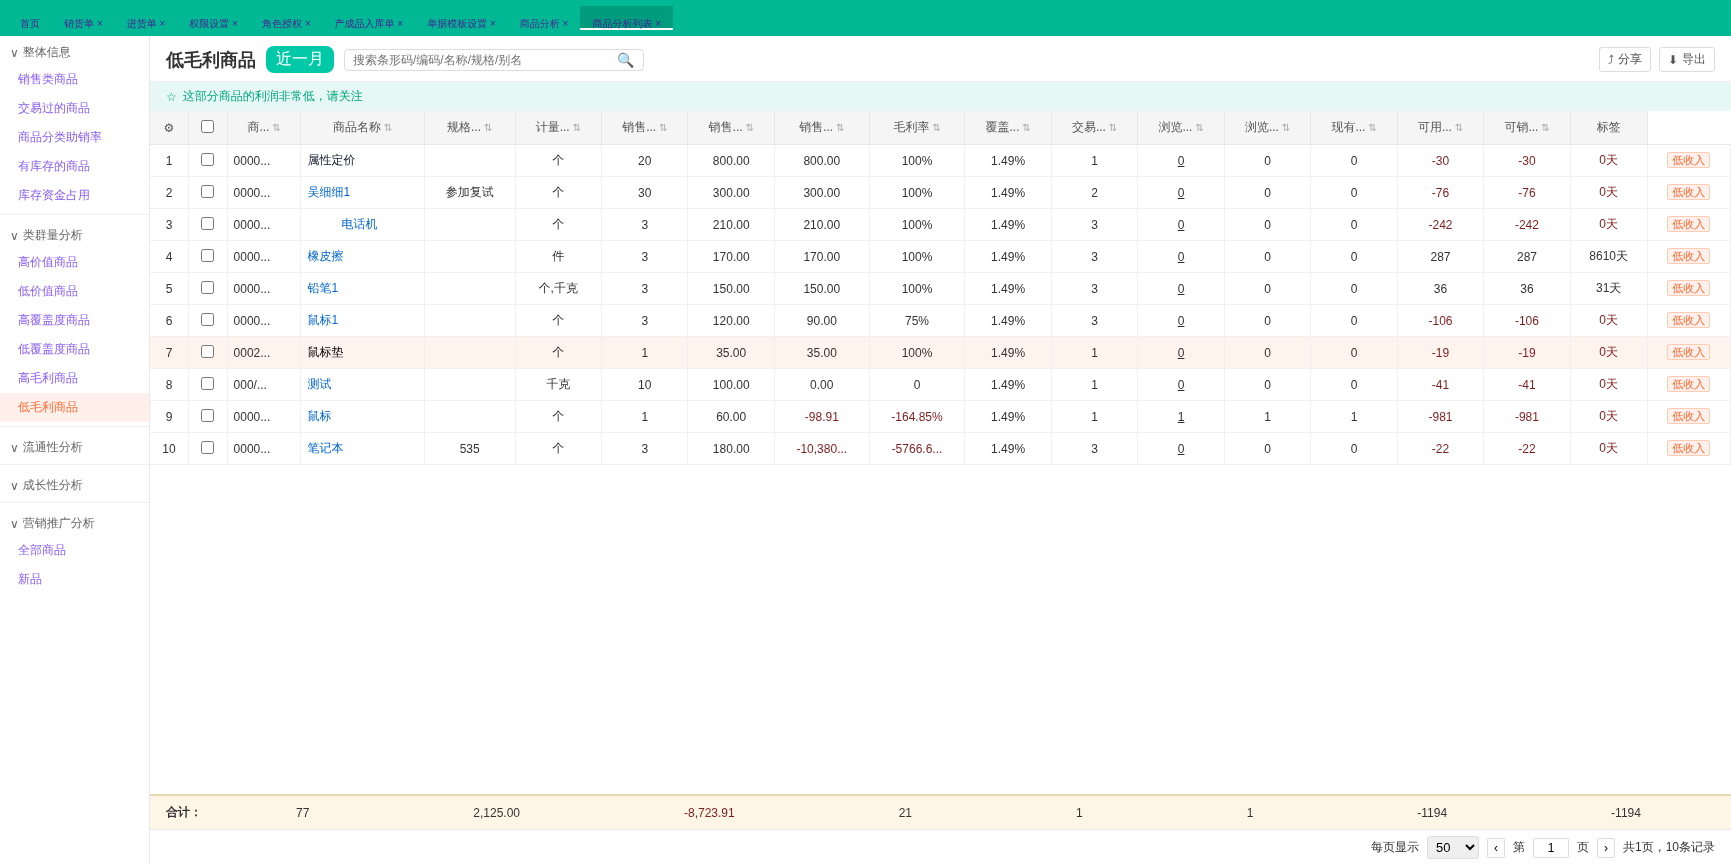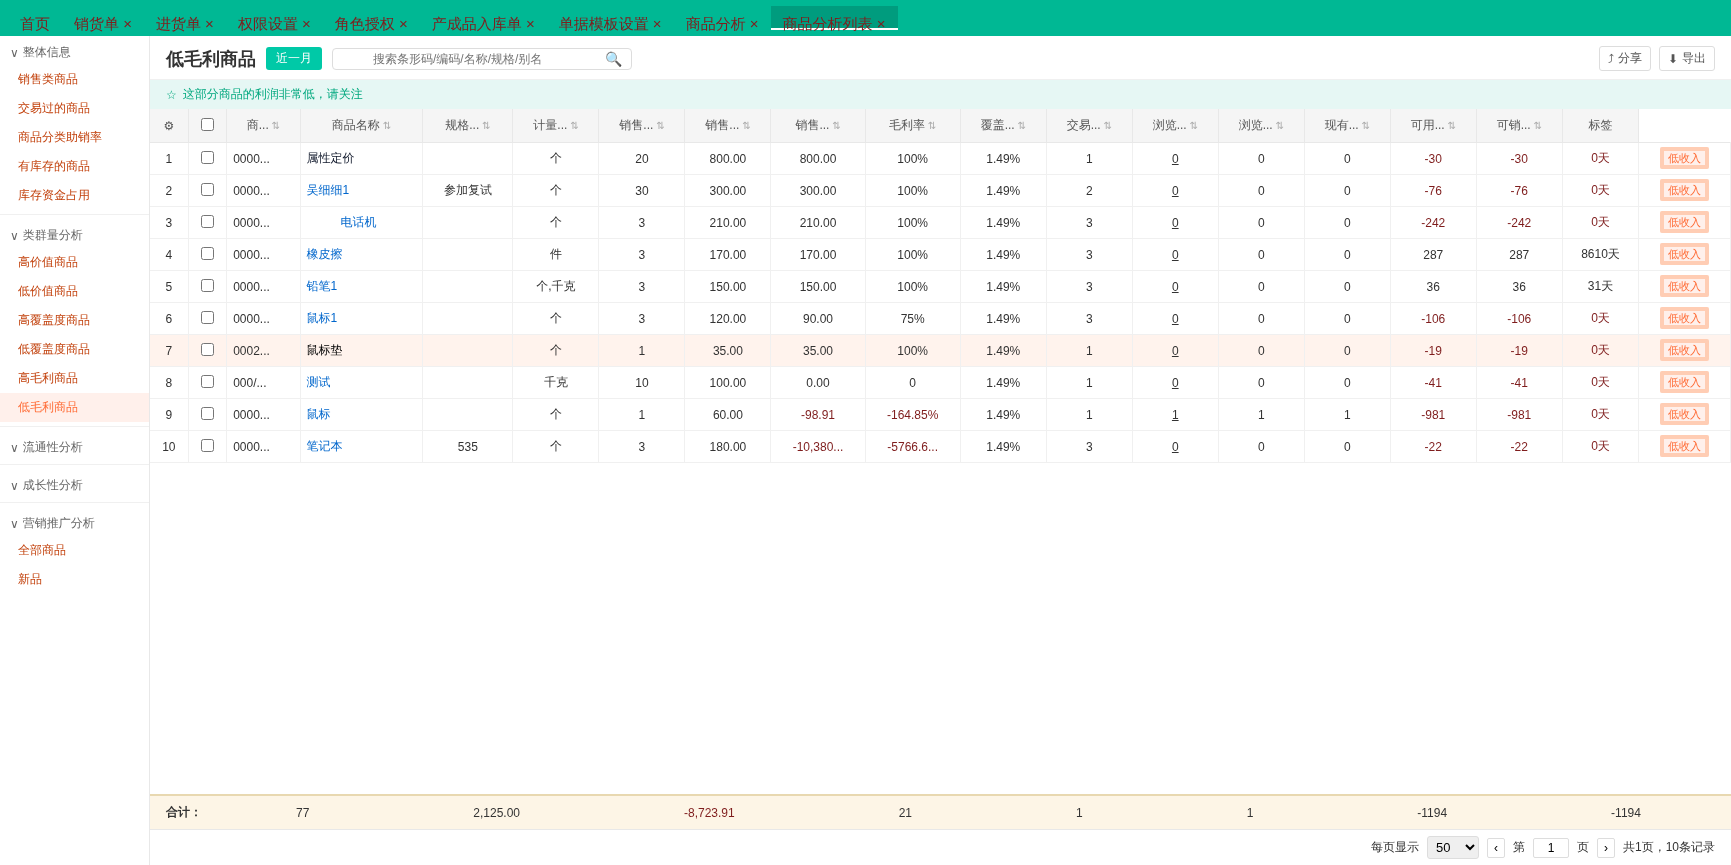--- a/index.html
+++ b/index.html
@@ -7,26 +7,26 @@
 
     
     .top-nav {
       background: #00b894;
       display: flex;
       align-items: center;
       height: 36px;
       padding: 0 8px;
     }
     .top-nav .nav-item {
-      color: #7f1d1d;
+      color: #4c1d95;
       padding: 0 12px;
       height: 24px;
       line-height: 36px;
       cursor: pointer;
-      font-size: 15px;
+      font-size: 10px;
       white-space: nowrap;
     }
     .top-nav .nav-item.active {
       background: rgba(0,0,0,0.15);
       border-bottom: 2px solid #fff;
     }
 
     
     .main-layout {
       display: flex;
@@ -45,21 +45,21 @@
       padding: 8px 10px 4px 10px;
       font-size: 12px;
       color: #666;
       display: flex;
       align-items: center;
       gap: 4px;
     }
     .sidebar-item {
       padding: 6px 10px 6px 18px;
       font-size: 12px;
-      color: #c2410c;
+      color: #8b5cf6;
       cursor: pointer;
     }
     .sidebar-item.active {
       background: #fff0eb;
       color: #ff6b35;
     }
     .sidebar-divider { height: 1px; background: #f0f0f0; margin: 4px 0; }
 
     
     .content-area {
@@ -80,41 +80,40 @@
     }
     .page-title {
       font-size: 18px;
       font-weight: bold;
       color: #333;
     }
     .date-filter-btn {
       background: #00c9a7;
       color: #fff;
       border: none;
-      border-radius: 3px;
+      border-radius: 8px;
       padding: 3px 10px;
-      font-size: 12px;
+      font-size: 16px;
       cursor: pointer;
     }
     .search-box {
       display: flex;
       align-items: center;
       border: 1px solid #ddd;
       border-radius: 4px;
       padding: 2px 8px;
       flex: 1;
       max-width: 300px;
     }
     .search-box input {
       border: none;
       outline: none;
       font-size: 12px;
       width: 100%;
       color: #999;
-      margin-left: 32px;
     }
     .search-icon { color: #aaa; font-size: 14px; }
     .header-actions {
       margin-left: auto;
       display: flex;
       gap: 8px;
     }
     .action-btn {
       display: flex;
       align-items: center;
@@ -174,21 +173,21 @@
       text-align: center;
       white-space: nowrap;
       border-right: 1px solid #f0f0f0;
     }
     tbody td.left { text-align: left; margin-left: 29px; }
     .red { color: #7f1d1d; }
     .underline { text-decoration: underline; cursor: pointer; }
     .tag {
       background: #fff0eb;
       color: #ff6b35;
-      border: 4px solid #14b8a6;
+      border: 1px solid #14b8a6;
       border-radius: 2px;
       padding: 1px 4px;
       font-size: 11px;
     }
     .tag-low-income { background: #fff0eb; color: #ff6b35; border-color: #ffcdb4; }
 
     
     .table-footer {
       background: #fdf5e6;
       border-top: 2px solid #e8d8b0;

